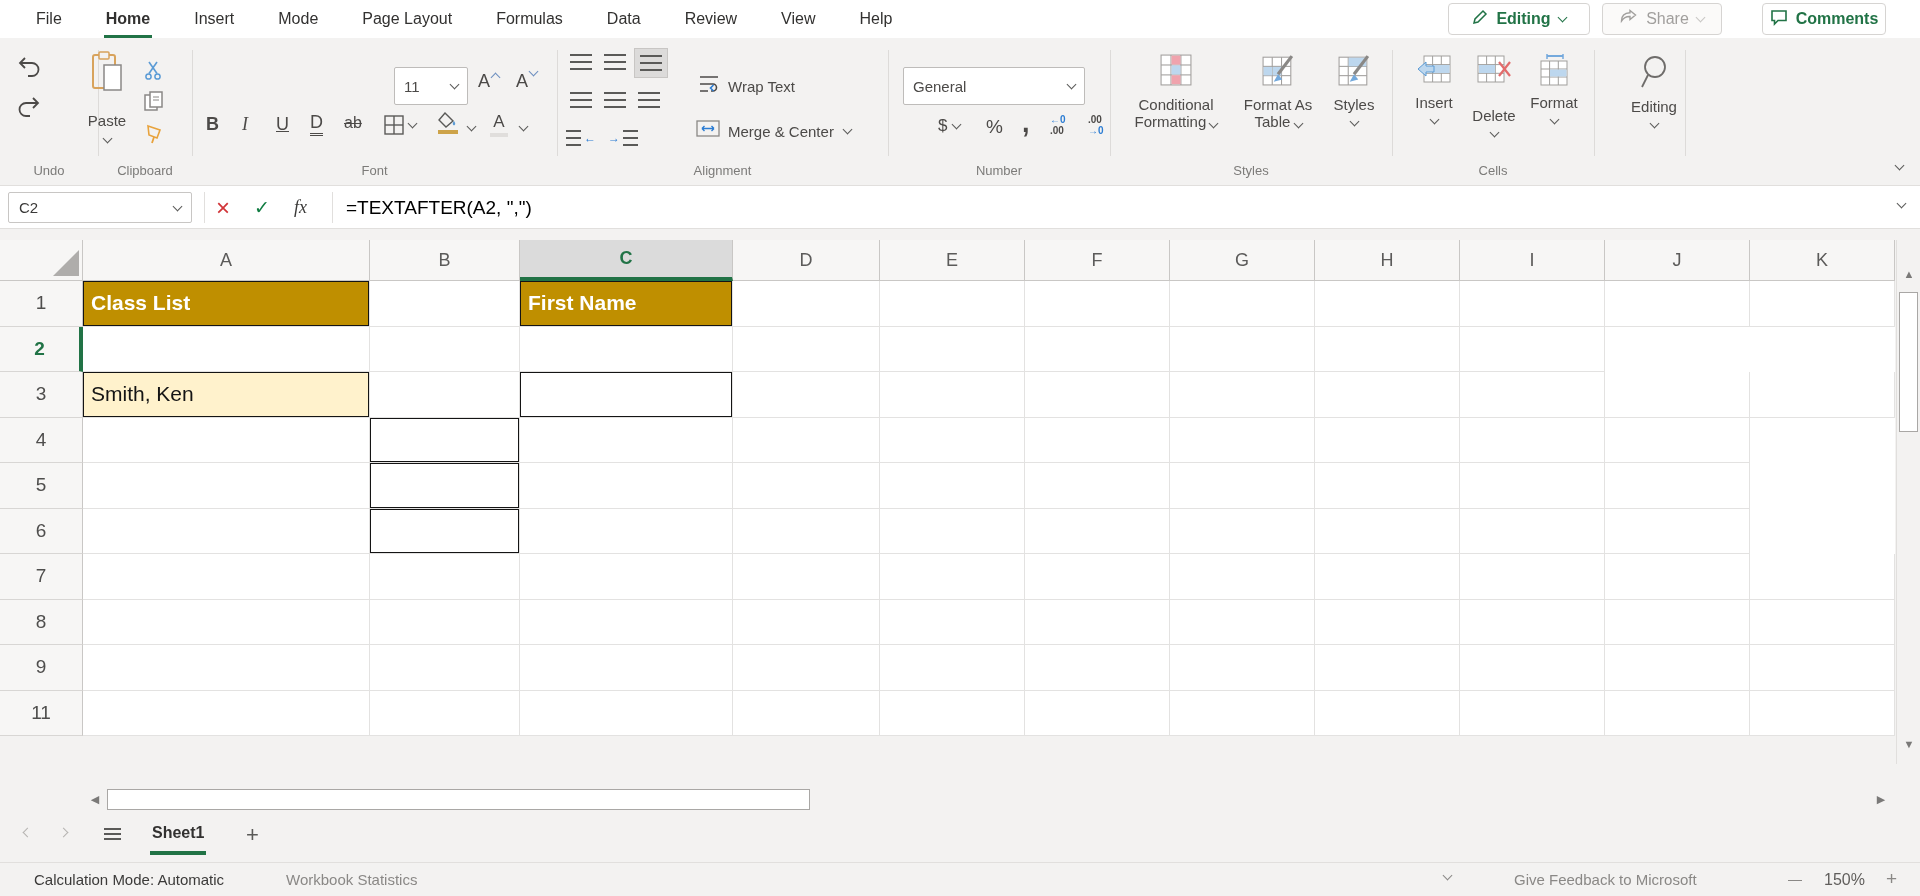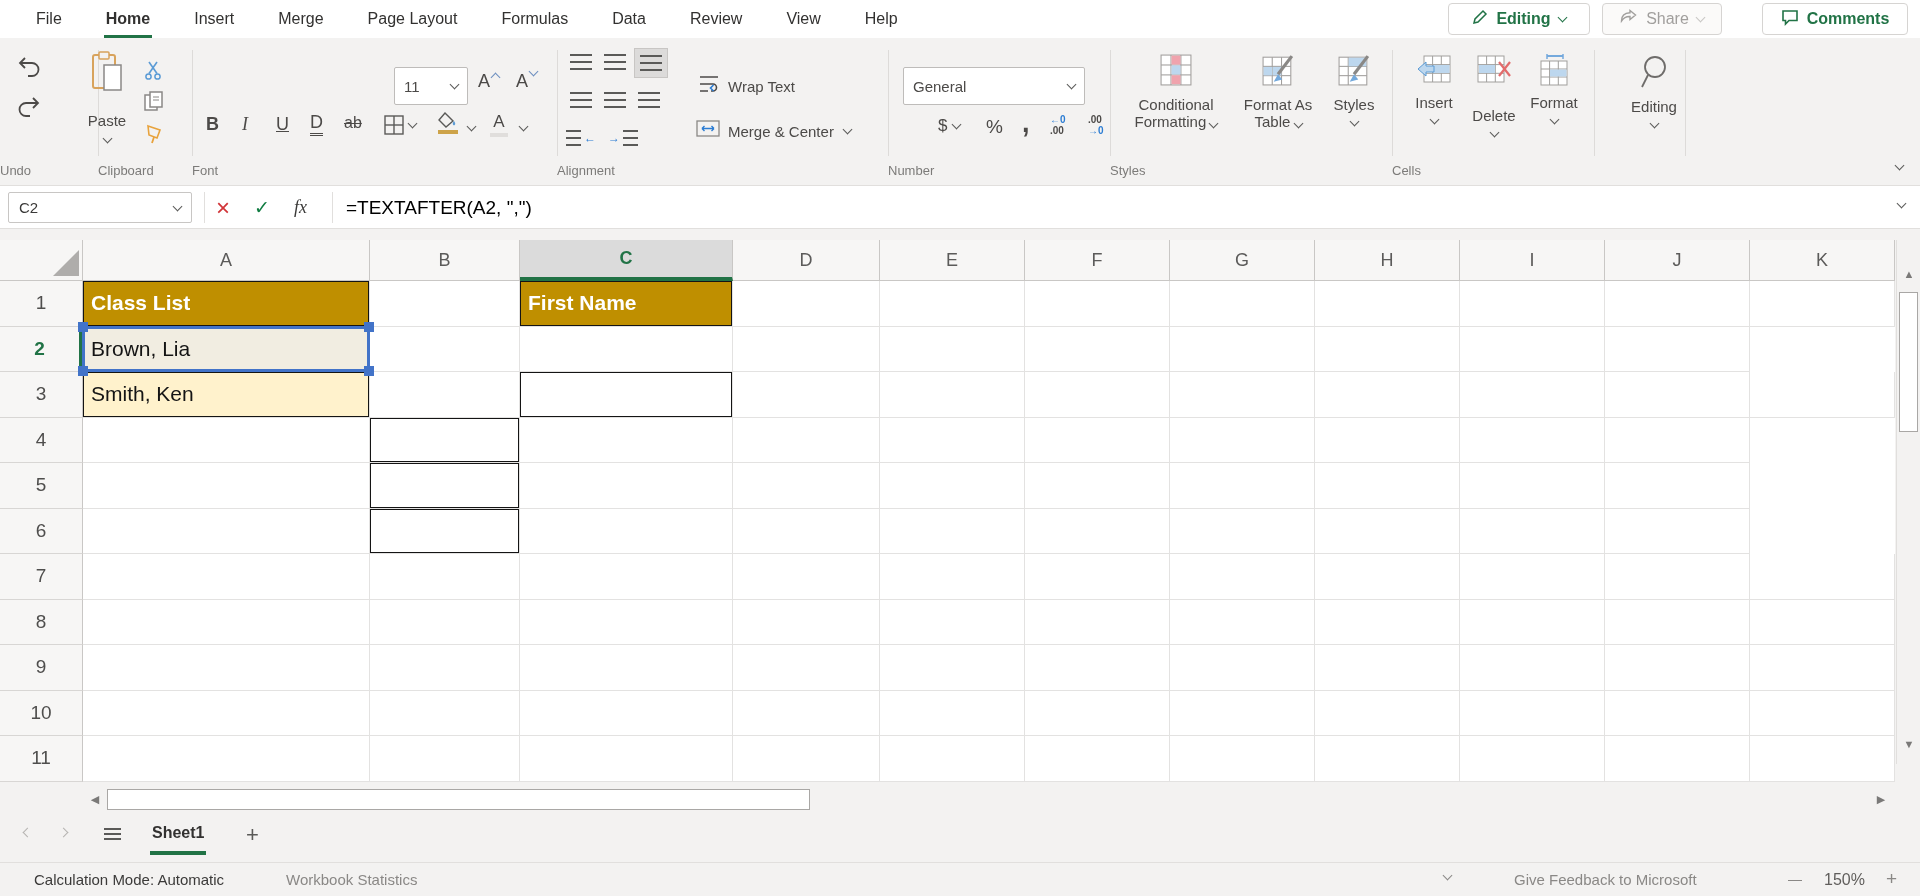--- a/index.html
+++ b/index.html
@@ -14,21 +14,21 @@
 
 #tabbar{position:absolute;left:0;top:0;width:1920px;height:38px;background:#fff}
 .tabs{display:flex;align-items:center;height:38px;padding-left:14px}
 .tab{padding:0 22px;font-size:16px;color:#323130;height:38px;display:flex;align-items:center;position:relative;cursor:pointer}
 .tab.active{font-weight:700}
 .tab.active::after{content:'';position:absolute;left:20px;right:20px;bottom:0;height:3px;background:#217346}
 .topbtn{position:absolute;top:3px;height:32px;border:1px solid #D6D4D2;border-radius:4px;background:#fff;display:flex;align-items:center;justify-content:center;gap:8px;font-size:16px;cursor:pointer}
 
 #ribbon{position:absolute;left:0;top:38px;width:1920px;height:148px;background:#F3F2F1;border-bottom:1px solid #E1DFDD}
 .gsep{position:absolute;top:12px;height:106px;width:1px;background:#DDDBD9}
-.glabel{position:absolute;top:125px;font-size:13px;color:#7C7B79;text-align:left}
+.glabel{position:absolute;top:125px;font-size:13px;color:#7C7B79;text-align:center}
 .combo{position:absolute;top:29px;height:38px;background:#fff;border:1px solid #BEBCBA;border-radius:2px;display:flex;align-items:center;padding:0 9px;font-size:15px;color:#4C4A48;gap:6px}
 .combo .chv{margin-left:auto;color:#5A5A58}
 .rlbl{font-size:15px;color:#4C4A48;white-space:nowrap}
 .fmt{position:absolute;font-size:18px;color:#4C4A48;display:flex;align-items:center;justify-content:center;cursor:pointer}
 .lns{width:22px;height:16px;background:repeating-linear-gradient(#5A5A58 0 2px,transparent 2px 7px)}
 .lns.sm{width:15px}
 .bigbtn{position:absolute;display:flex;flex-direction:column;align-items:center;cursor:pointer}
 .dec{display:flex;flex-direction:column;font-size:10px;line-height:11px;color:#4C4A48;font-weight:700}
 .dec .bl{color:#2B7CD3}
 
@@ -75,21 +75,21 @@
 .btxt{font-size:18px;color:#4C4A48}
 </style>
 </head>
 <body>
 
 <div id="tabbar">
   <div class="tabs">
     <div class="tab">File</div>
     <div class="tab active">Home</div>
     <div class="tab">Insert</div>
-    <div class="tab">Merge</div>
+    <div class="tab">Mode</div>
     <div class="tab">Page Layout</div>
     <div class="tab">Formulas</div>
     <div class="tab">Data</div>
     <div class="tab">Review</div>
     <div class="tab">View</div>
     <div class="tab">Help</div>
   </div>
   <div class="topbtn" style="left:1448px;width:142px;color:#217346;font-weight:700">
     <span><svg width="16" height="16" viewBox="0 0 16 16">
           <path d="M2 14 l1-4 8-8 3 3-8 8 z" fill="none" stroke="#217346" stroke-width="1.5"></path>
@@ -97,21 +97,21 @@
     <span>Editing</span>
     <span class="chv" style="color:#217346"></span>
   </div>
   <div class="topbtn" style="left:1602px;width:120px;color:#A19F9D;background:#FBFAF9">
     <span><svg width="18" height="16" viewBox="0 0 18 16">
           <path d="M10 1.5 l5.5 4.5 -5.5 4.5 v-3 c-4.5-.3-6.5 1.5-8.5 4.5 0-4.5 2.5-8 8.5-8.2 z" fill="none" stroke="#A19F9D" stroke-width="1.4"></path>
         </svg></span>
     <span>Share</span>
     <span class="chv" style="color:#C8C6C4"></span>
   </div>
-  <div class="topbtn" style="left:1762px;width:146px;color:#217346;font-weight:700">
+  <div class="topbtn" style="left:1762px;width:124px;color:#217346;font-weight:700">
     <span><svg width="18" height="17" viewBox="0 0 18 17">
           <path d="M2 2 h14 v9.5 h-8 l-3.5 3.5 v-3.5 h-2.5 z" fill="none" stroke="#217346" stroke-width="1.6"></path>
         </svg></span>
     <span>Comments</span>
   </div>
 </div>
 
 <div id="ribbon">
 
   <div class="fmt" style="left:16px;top:16px">
@@ -432,28 +432,20 @@
       <div class="c"></div>
       <div class="c"></div>
       <div class="c"></div>
       <div class="c"></div>
       <div class="c"></div>
       <div class="c"></div>
   </div>
 
   <div class="r grow">
     <div class="rh selrow">2</div>
-    <div class="c ct creamsel blk">
-      <span>Brown, Lia</span>
-      <span class="selbox"></span>
-      <span class="hdl" style="left:-5px;top:-5px"></span>
-      <span class="hdl" style="right:-5px;top:-5px"></span>
-      <span class="hdl" style="left:-5px;bottom:-5px"></span>
-      <span class="hdl" style="right:-5px;bottom:-5px"></span>
-    </div>
     <div class="c"></div>
     <div class="c"></div>
       <div class="c"></div>
       <div class="c"></div>
       <div class="c"></div>
       <div class="c"></div>
       <div class="c"></div>
       <div class="c"></div>
       <div class="c"></div>
   </div>
@@ -538,34 +530,20 @@
       <div class="c"></div>
       <div class="c"></div>
       <div class="c"></div>
       <div class="c"></div>
       <div class="c"></div>
       <div class="c"></div>
       <div class="c"></div>
   </div>
   <div class="r grow">
     <div class="rh">9</div>
-    <div class="c"></div>
-      <div class="c"></div>
-      <div class="c"></div>
-      <div class="c"></div>
-      <div class="c"></div>
-      <div class="c"></div>
-      <div class="c"></div>
-      <div class="c"></div>
-      <div class="c"></div>
-      <div class="c"></div>
-      <div class="c"></div>
-  </div>
-  <div class="r grow">
-    <div class="rh">10</div>
     <div class="c"></div>
       <div class="c"></div>
       <div class="c"></div>
       <div class="c"></div>
       <div class="c"></div>
       <div class="c"></div>
       <div class="c"></div>
       <div class="c"></div>
       <div class="c"></div>
       <div class="c"></div>

